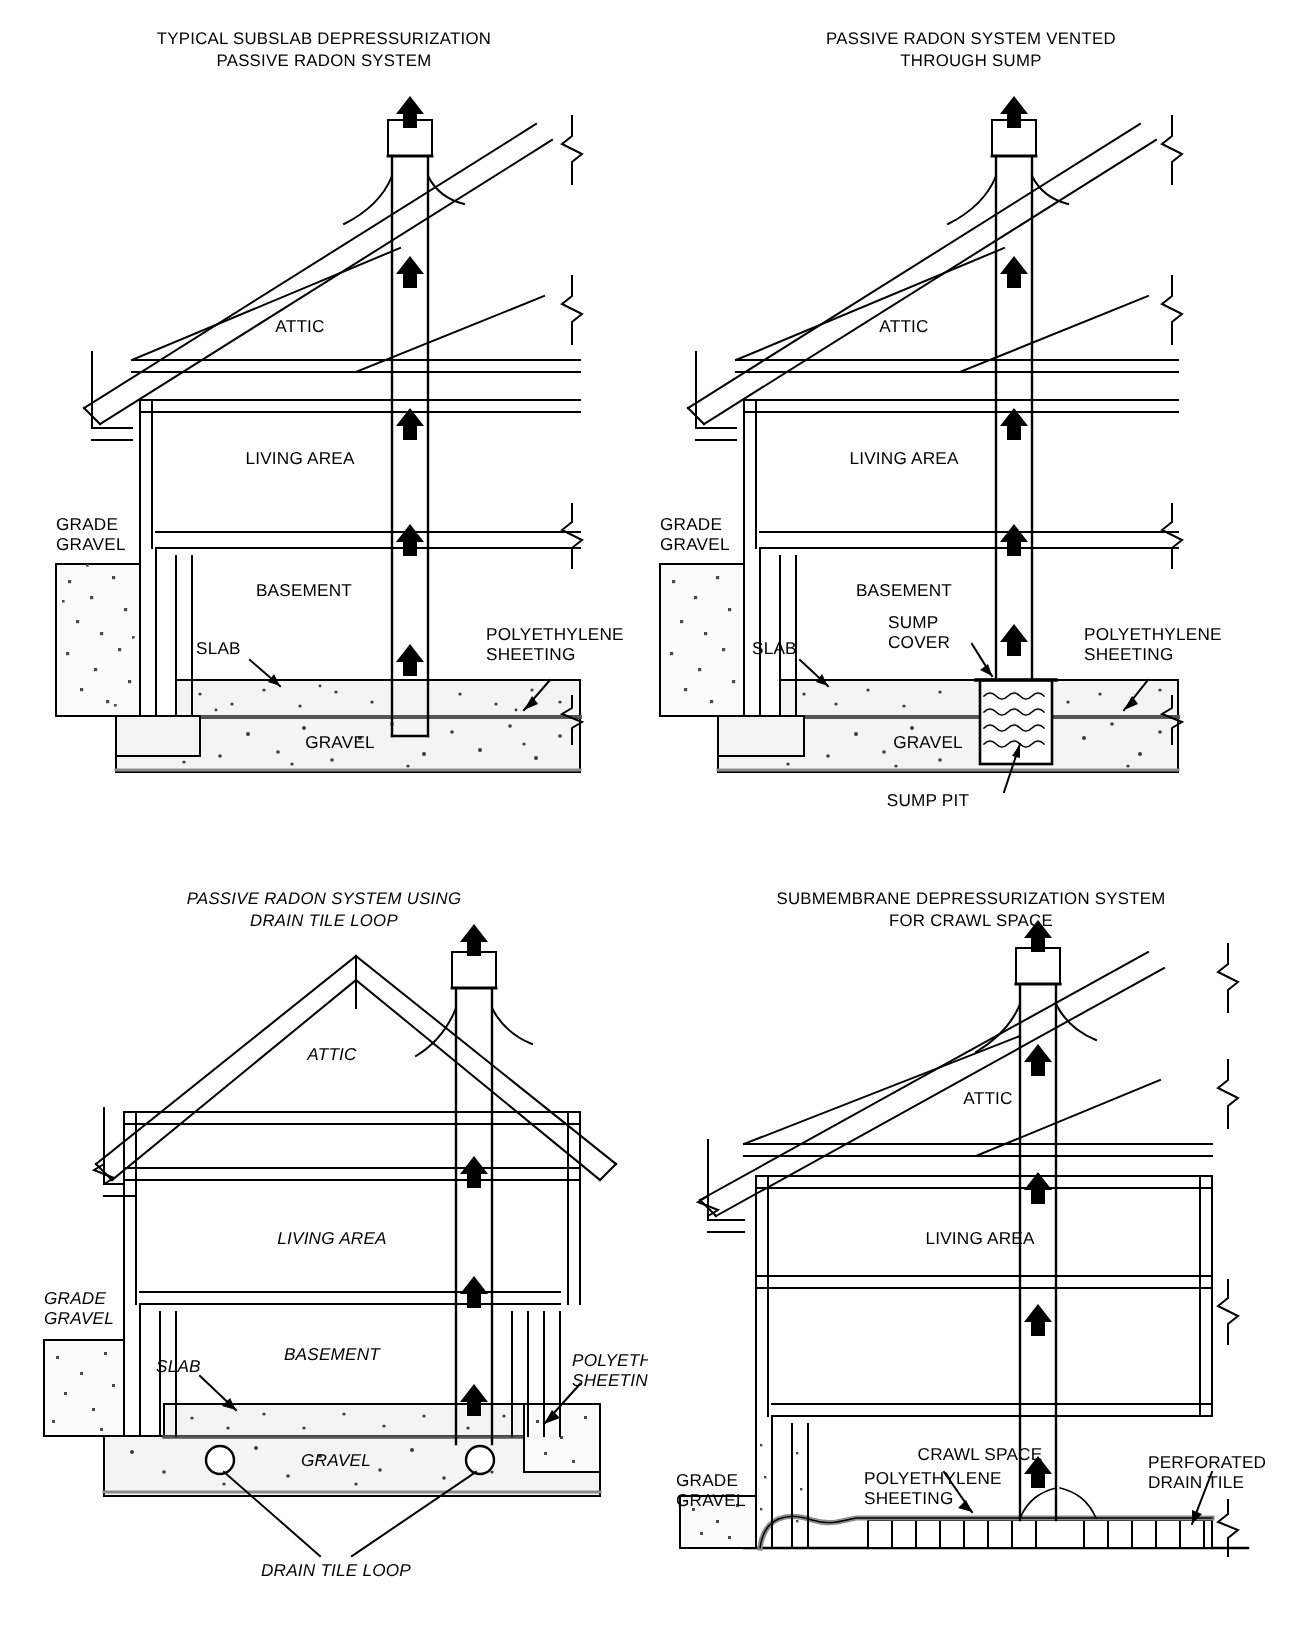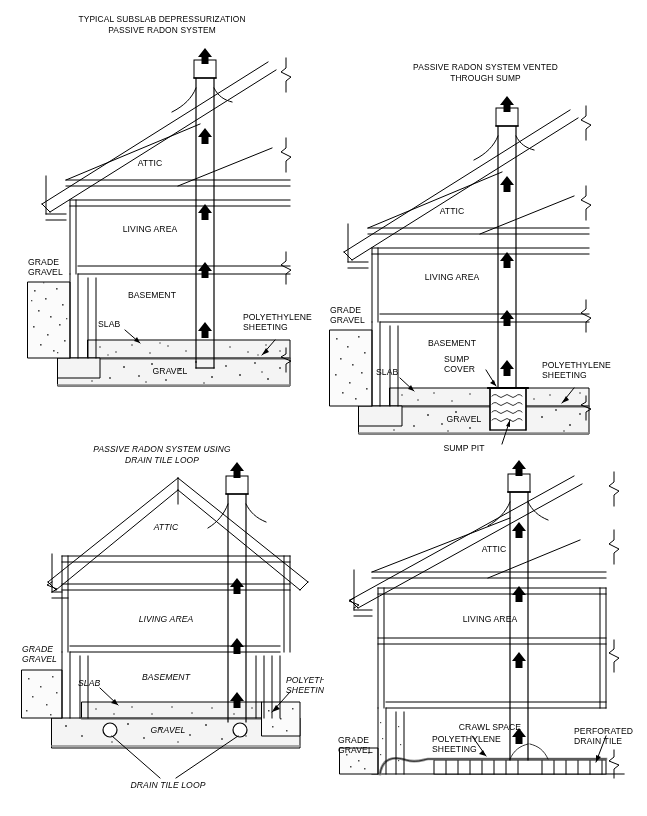--- a/index.html
+++ b/index.html
@@ -176,21 +176,21 @@
       <text class="lbl" x="152" y="298" text-anchor="middle">BASEMENT</text>
       <text class="lbl" x="28" y="265">GRADE</text>
       <text class="lbl" x="28" y="275">GRAVEL</text>
       <text class="lbl" x="98" y="327">SLAB</text>
       <text class="lbl" x="170" y="374" text-anchor="middle">GRAVEL</text>
       <text class="lbl" x="243" y="320">POLYETHYLENE</text>
       <text class="lbl" x="243" y="330">SHEETING</text>
     </svg>
   </div>
 
-  <div class="panel" style="left:324px;top:0;width:323px;height:420px;margin-top:48px;">
+  <div class="panel" style="left:324px;top:0;width:323px;height:420px;">
     <div class="panel-title" style="top:14px;">PASSIVE RADON SYSTEM VENTED
 THROUGH SUMP</div>
     <svg width="323" height="420" viewBox="0 0 323 420">
       <g fill="none" stroke="#000" stroke-width="1" stroke-linecap="square">
 
         <polygon points="35,358 265,358 265,386 35,386" fill="#f4f4f4" stroke="#000"></polygon>
         <g fill="#3a3a3a" stroke="none">
           <circle cx="48" cy="366" r="1"></circle>
             <circle cx="62" cy="375" r="0.9"></circle>
             <circle cx="76" cy="363" r="1"></circle>
@@ -451,20 +451,22 @@
       <text class="lbl" x="22" y="232">GRAVEL</text>
       <text class="lbl" x="78" y="256">SLAB</text>
       <text class="lbl" x="168" y="303" text-anchor="middle">GRAVEL</text>
       <text class="lbl" x="286" y="253">POLYETHYLENE</text>
       <text class="lbl" x="286" y="263">SHEETING</text>
       <text class="lbl" x="168" y="358" text-anchor="middle">DRAIN TILE LOOP</text>
     </svg>
   </div>
 
   <div class="panel" style="left:324px;top:430px;width:323px;height:386px;">
+    <div class="panel-title" style="top:14px;">SUBMEMBRANE DEPRESSURIZATION SYSTEM
+FOR CRAWL SPACE</div>
     <svg width="323" height="386" viewBox="0 0 323 386">
       <g fill="none" stroke="#000" stroke-width="1" stroke-linecap="square">
 
         <line x1="48" y1="344" x2="300" y2="344" stroke-width="1.2"></line>
 
         <polygon points="16,318 54,318 54,344 16,344" fill="#fbfbfb" stroke="#000"></polygon>
         <g fill="#4a4a4a" stroke="none">
           <rect x="22" y="324" width="1.5" height="1.5"></rect>
             <rect x="34" y="330" width="1.5" height="1.5"></rect>
           <rect x="44" y="322" width="1.5" height="1.5"></rect>

